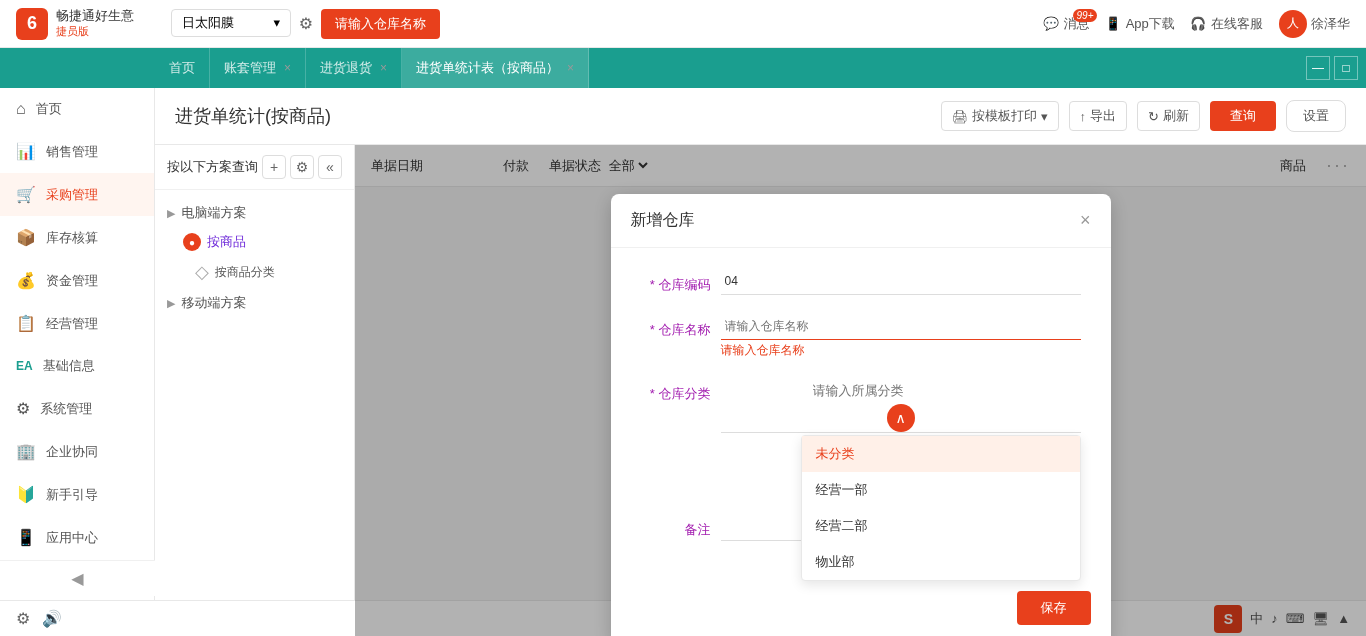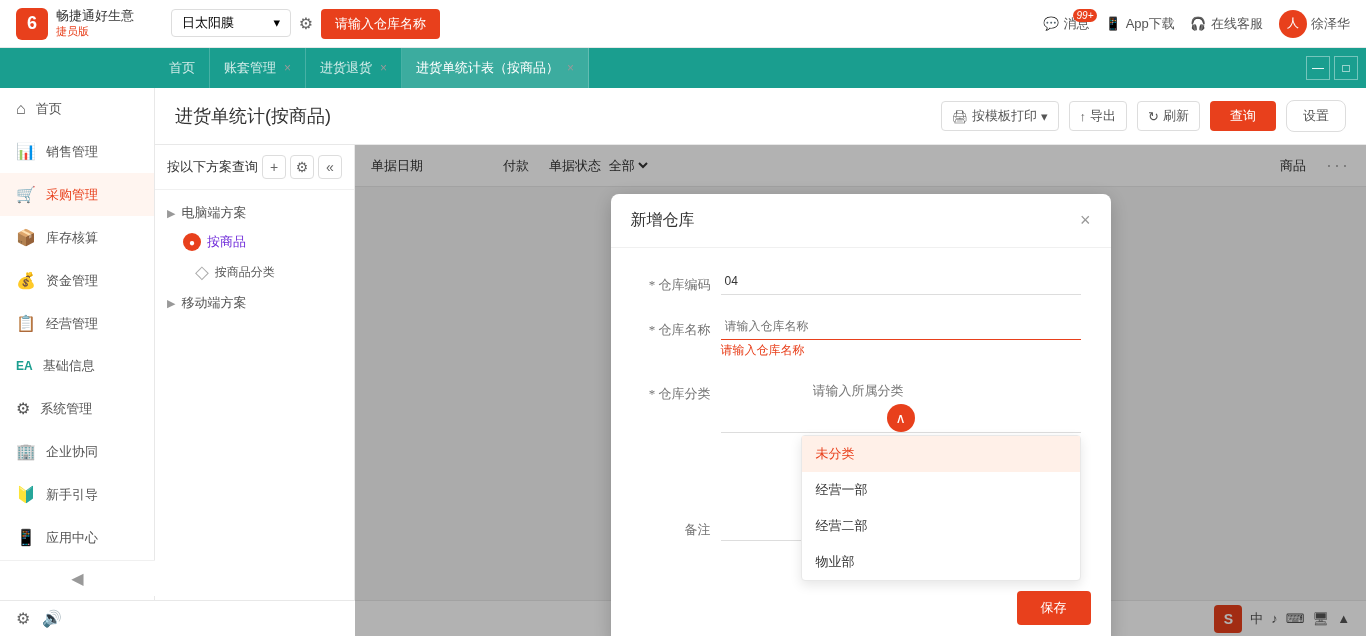--- a/index.html
+++ b/index.html
@@ -206,26 +206,25 @@
     .modal-body { padding: 20px 30px; }
     .form-row {
       display: flex;
       align-items: flex-start;
       margin-bottom: 18px;
       position: relative;
     }
     .form-label {
       width: 80px;
       font-size: 13px;
-      color: #737373;
+      color: #a21caf;
       padding-top: 8px;
       text-align: right;
       padding-right: 10px;
       flex-shrink: 0;
-      font-family: Liberation Serif, serif;
     }
     .form-input {
       flex: 1;
       border: none;
       border-bottom: 1px solid #ddd;
       padding: 6px 4px;
       font-size: 12px;
       outline: none;
       color: #333;
     }

